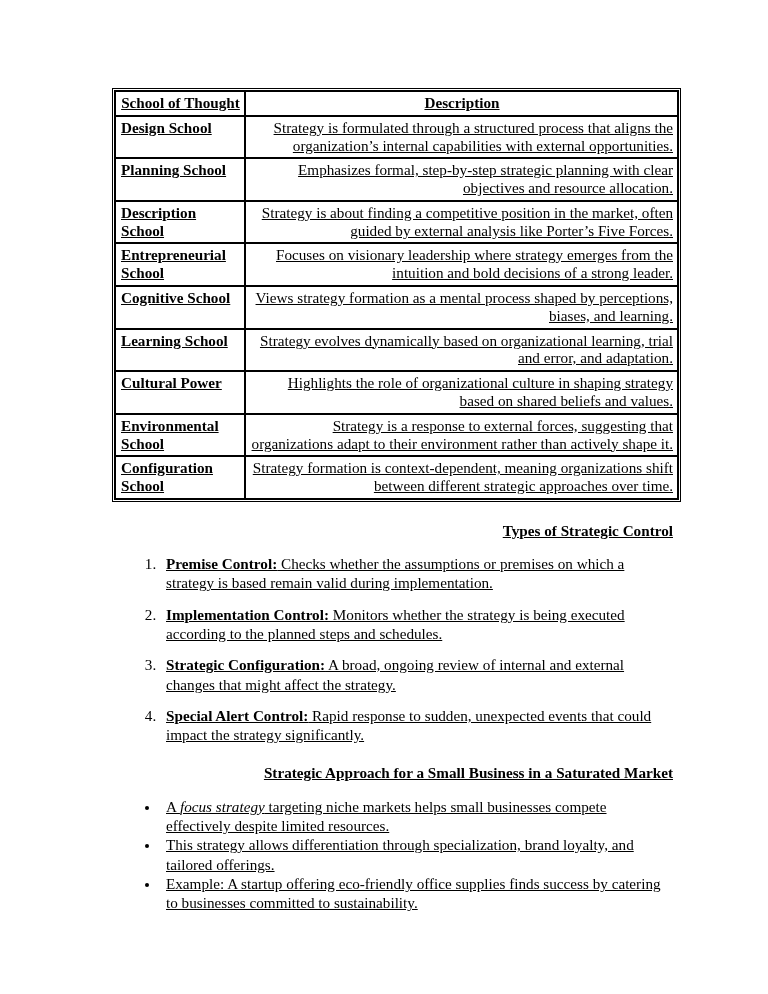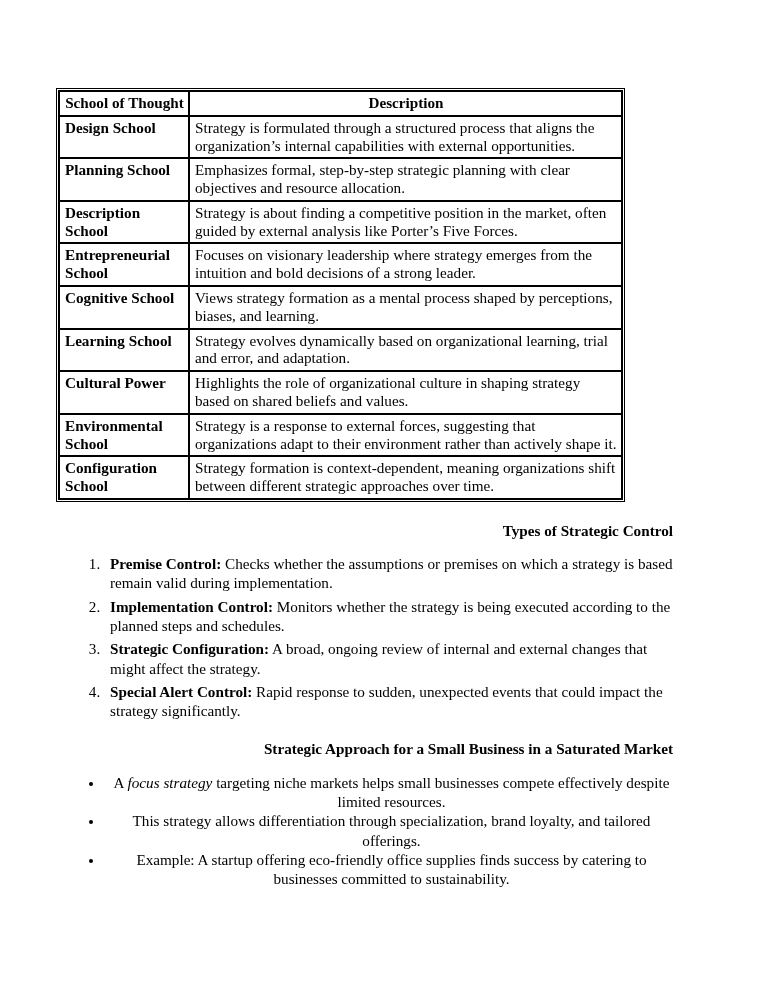--- a/index.html
+++ b/index.html
@@ -12,21 +12,22 @@
     height: 994px;
     font-family: "Liberation Serif", "DejaVu Serif", serif;
     color: #000000;
     -webkit-font-smoothing: antialiased;
   }
   .page {
     position: relative;
     width: 768px;
     height: 994px;
     box-sizing: border-box;
-    padding: 88px 95px 0 56px;
+    padding: 88px 95px 0 112px;
+    text-decoration: underline;
   }
 
   
   table.schools {
     border-collapse: separate;
     border-spacing: 0;
     width: 563px;
     border: 3px double #000;
     table-layout: fixed;
     background: #fff;
@@ -46,47 +47,47 @@
   }
   td.hdr {
     font-weight: bold;
     text-align: center;
     vertical-align: middle;
     padding-top: 3px;
     padding-bottom: 3px;
   }
   td.desc {
     vertical-align: top;
+    text-align: right;
   }
 
   
   h2.section {
     font-size: 15.2px;
     font-weight: bold;
     margin: 20px 0 0 0;
     line-height: 1.2;
     text-align: right;
   }
   ol.controls {
     margin: 14px 0 0 0;
     padding-left: 48px;
     font-size: 15.2px;
     line-height: 1.27;
   }
   ol.controls > li {
     padding-left: 6px;
-    margin: 4px 0 0 0;
+    margin: 12px 0 0 0;
   }
   ul.approach {
     margin: 14px 0 0 0;
     padding-left: 48px;
     font-size: 15.2px;
     line-height: 1.27;
     list-style-type: disc;
-    text-align: center;
   }
   ul.approach > li {
     padding-left: 6px;
   }
   ul.approach > li::marker {
     font-size: 13px;
   }
   .lead { font-weight: bold; }
   .ital { font-style: italic; }
 </style>

